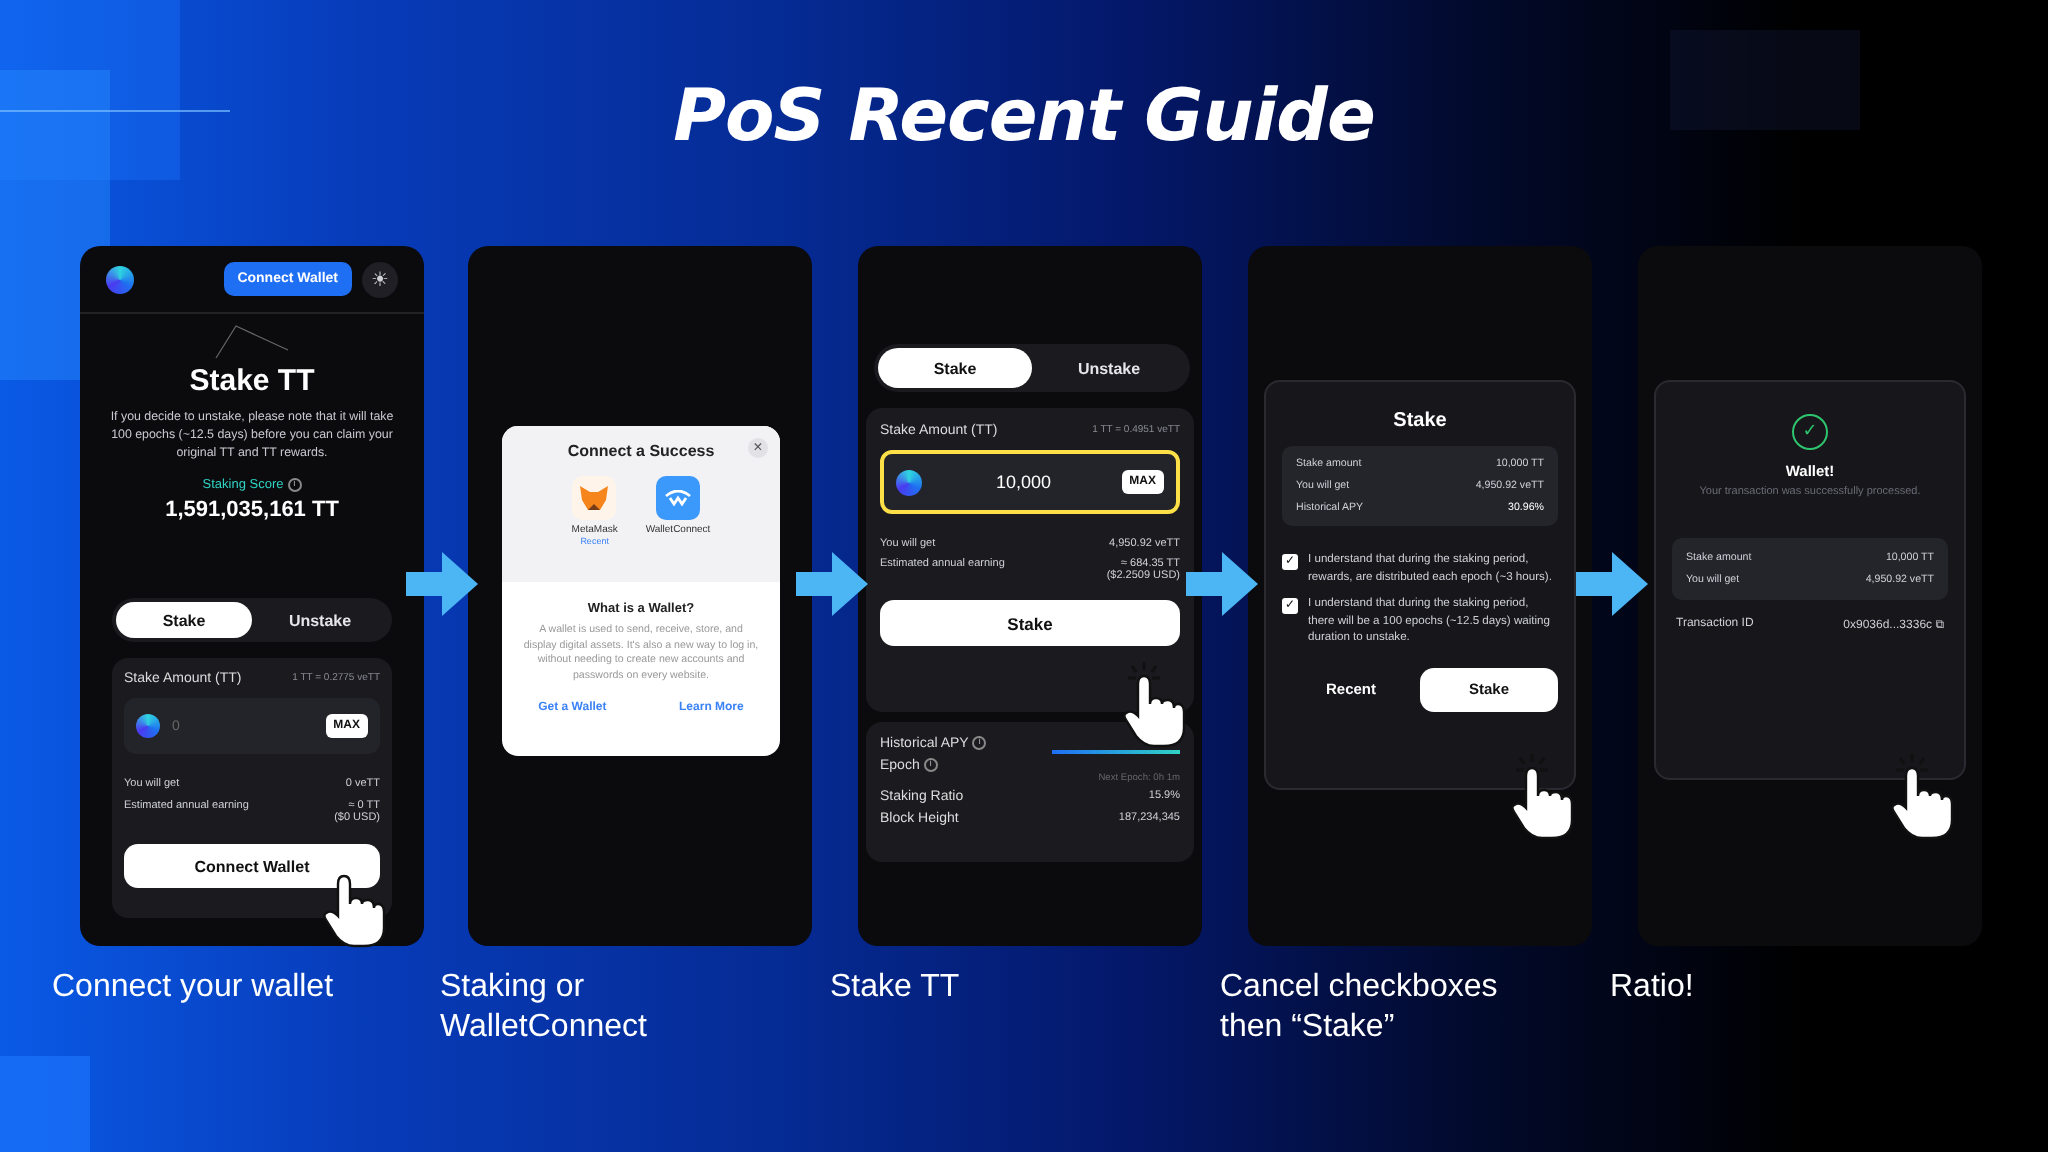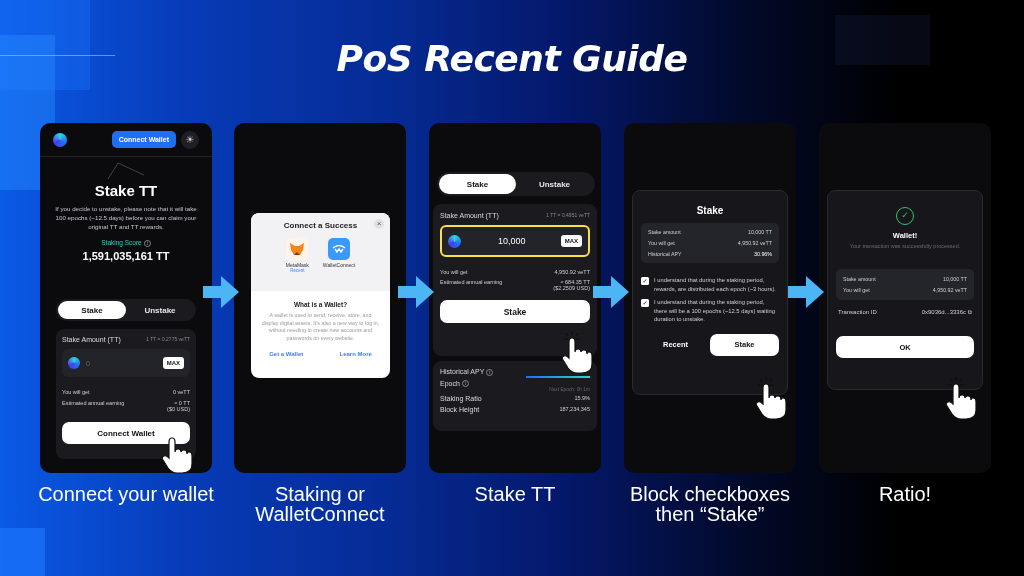--- a/index.html
+++ b/index.html
@@ -27,22 +27,22 @@
     position: absolute; top: 123px; width: 172px; height: 350px;
     background: #0b0b0e; border-radius: 10px; overflow: hidden;
     font-size: 7px; color: #d0d0d8;
   }
   .p1 { left: 40px; } .p2 { left: 234px; } .p3 { left: 429px; } .p4 { left: 624px; } .p5 { left: 819px; }
 
   .arrow { position: absolute; top: 276px; width: 36px; height: 32px; }
   .arrow svg { width: 100%; height: 100%; }
 
   .caption {
-    position: absolute; top: 484px; width: 200px; text-align: center;
-    font-size: 20px; line-height: 20px; color: #fff;
+    position: absolute; top: 484px; width: 200px; text-align: left;
+    font-size: 16px; line-height: 20px; color: #fff;
   }
 
   
   .row { display: flex; justify-content: space-between; align-items: flex-start; }
   .muted { color: #8a8a95; }
   .card { background: #1a1a1f; border-radius: 8px; }
   .seg { display: flex; background: #1a1a1f; border-radius: 14px; padding: 2px; height: 22px; }
   .seg div { flex: 1; display: flex; align-items: center; justify-content: center; font-size: 8px; font-weight: bold; border-radius: 12px; color: #e6e6ea; }
   .seg .on { background: #fff; color: #111; }
   .input { display: flex; align-items: center; background: #23232a; border-radius: 6px; padding: 0 6px; }
@@ -236,21 +236,20 @@
         </div>
       <div class="row" style="margin-top:5px;">
           <span>You will get</span>
           <span>4,950.92 veTT</span>
         </div>
     </div>
     <div class="row" style="margin-top:9px; font-size:6px; padding:0 2px;">
       <span>Transaction ID</span>
       <span><span>0x9036d...3336c</span> <span>⧉</span></span>
     </div>
-    <div class="btn-white" style="margin-top:20px; height:22px; font-size:7.5px;">OK</div>
   </div>
 </div>
 
 <div class="hand" style="left:160px; top:428px;">
   <svg viewBox="0 0 34 46">
       <g stroke="#fff" stroke-width="1.6">
         <line x1="12" y1="3" x2="12" y2="7"></line>
         <line x1="4" y1="11" x2="8" y2="11"></line>
         <line x1="20" y1="11" x2="16" y2="11"></line>
         <line x1="6" y1="5" x2="8" y2="8"></line>
@@ -305,14 +304,14 @@
 <div class="arrow" style="left:593px;"><svg viewBox="0 0 36 32">
       <polygon points="0,10 18,10 18,0 36,16 18,32 18,22 0,22" fill="#4cb6f5"></polygon>
     </svg></div>
 <div class="arrow" style="left:788px;"><svg viewBox="0 0 36 32">
       <polygon points="0,10 18,10 18,0 36,16 18,32 18,22 0,22" fill="#4cb6f5"></polygon>
     </svg></div>
 
 <div class="caption" style="left:26px;">Connect your wallet</div>
 <div class="caption" style="left:220px;"><span>Staking or</span><br><span>WalletConnect</span></div>
 <div class="caption" style="left:415px;">Stake TT</div>
-<div class="caption" style="left:610px;"><span>Block checkboxes</span><br><span>then “Stake”</span></div>
+<div class="caption" style="left:610px;"><span>Cancel checkboxes</span><br><span>then “Stake”</span></div>
 <div class="caption" style="left:805px;">Ratio!</div>
 
 </body></html>

